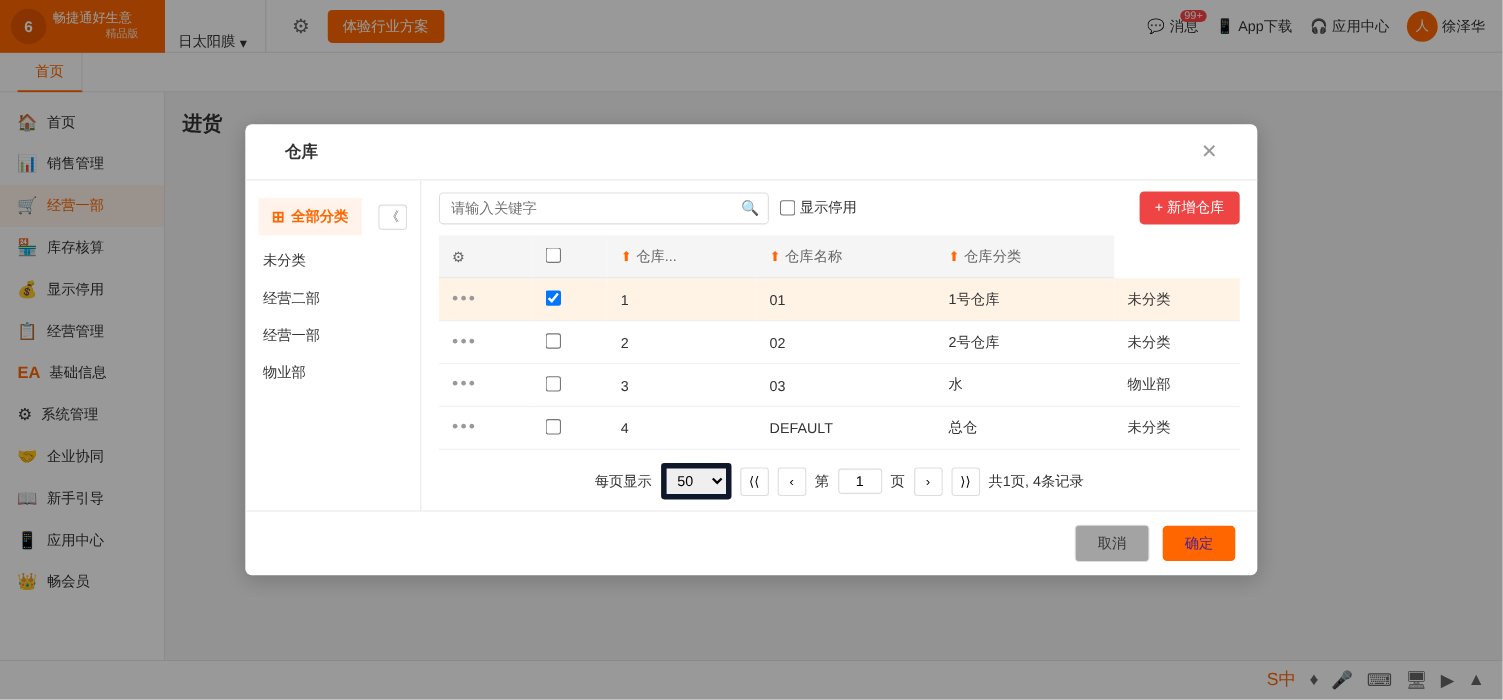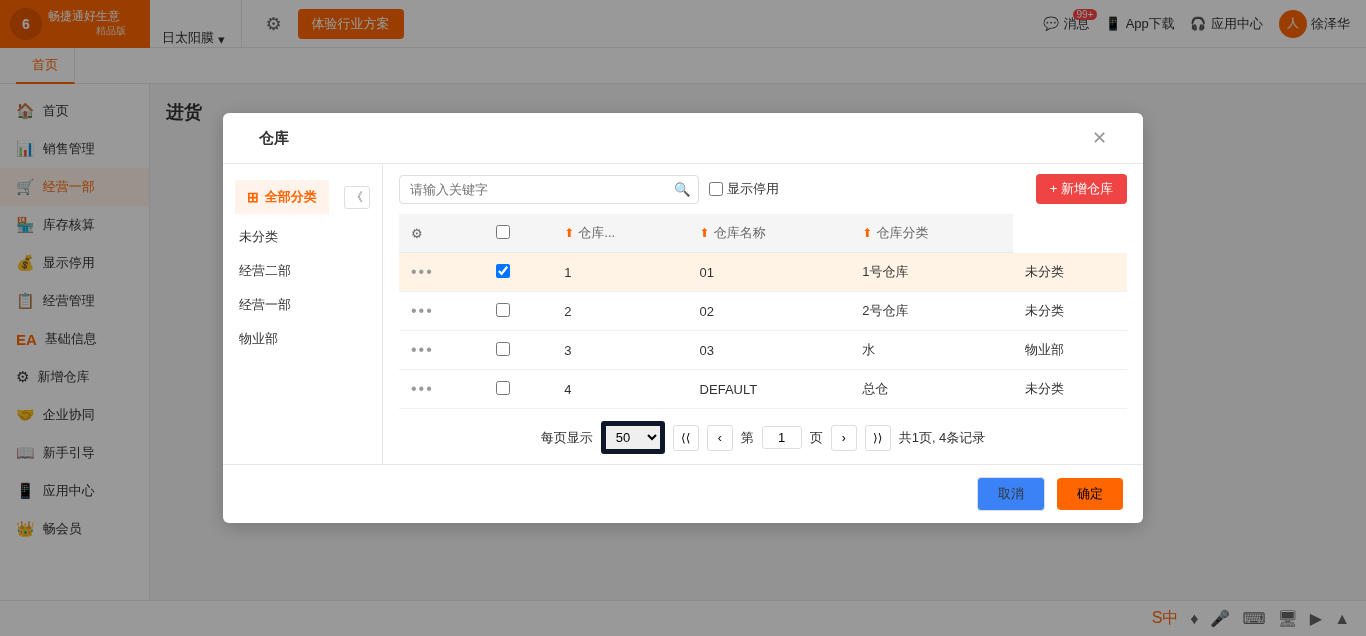--- a/index.html
+++ b/index.html
@@ -222,26 +222,26 @@
       border: 1px solid #ddd; padding: 3px;
       border-radius: 3px; font-size: 13px;
     }
 
     
     .modal-footer {
       display: flex; align-items: center; justify-content: flex-end;
       gap: 12px; padding: 12px 20px; border-top: 1px solid #e8e8e8;
     }
     .cancel-btn {
-      padding: 7px 20px; border: 1px solid #ddd; background: #3b82f6;
+      padding: 7px 20px; border: 1px solid #ddd; background: #a3a3a3;
       border-radius: 4px; cursor: pointer; font-size: 13px; color: #333;
     }
     .confirm-btn {
       padding: 7px 20px; border: none; background: #ff6600;
-      border-radius: 4px; cursor: pointer; font-size: 13px; color: #000000;
+      border-radius: 4px; cursor: pointer; font-size: 13px; color: #4c1d95;
     }
 
     
     .cb { width: 14px; height: 14px; cursor: pointer; }
 
     
     .more-icon { color: #999; font-size: 16px; letter-spacing: 2px; }
 
     
     .bottom-bar {
@@ -332,21 +332,21 @@
     <div class="sidebar-item">
       <span class="si-icon">📋</span>
       <span>经营管理</span>
     </div>
     <div class="sidebar-item">
       <span class="si-icon" style="color:#ff6600;font-weight:bold;">EA</span>
       <span>基础信息</span>
     </div>
     <div class="sidebar-item">
       <span class="si-icon">⚙</span>
-      <span>新增仓库</span>
+      <span>系统管理</span>
     </div>
     <div class="sidebar-item">
       <span class="si-icon">🤝</span>
       <span>企业协同</span>
     </div>
     <div class="sidebar-item">
       <span class="si-icon">📖</span>
       <span>新手引导</span>
     </div>
     <div class="sidebar-item">

